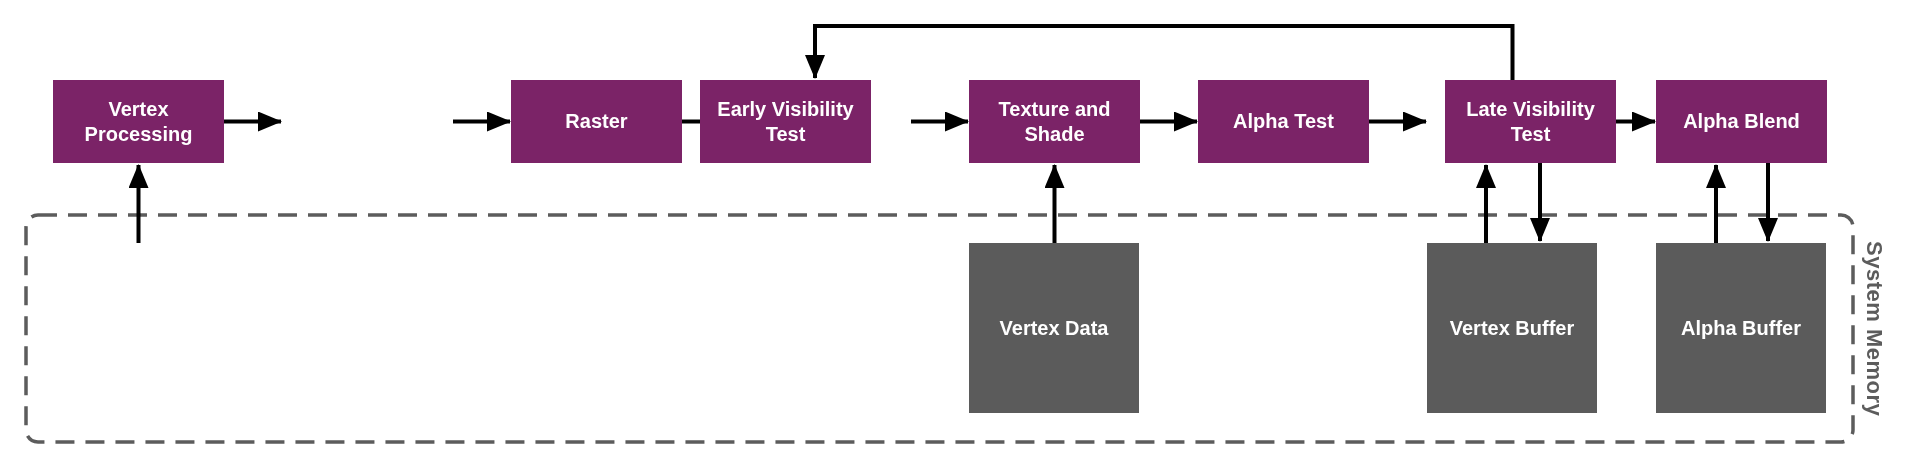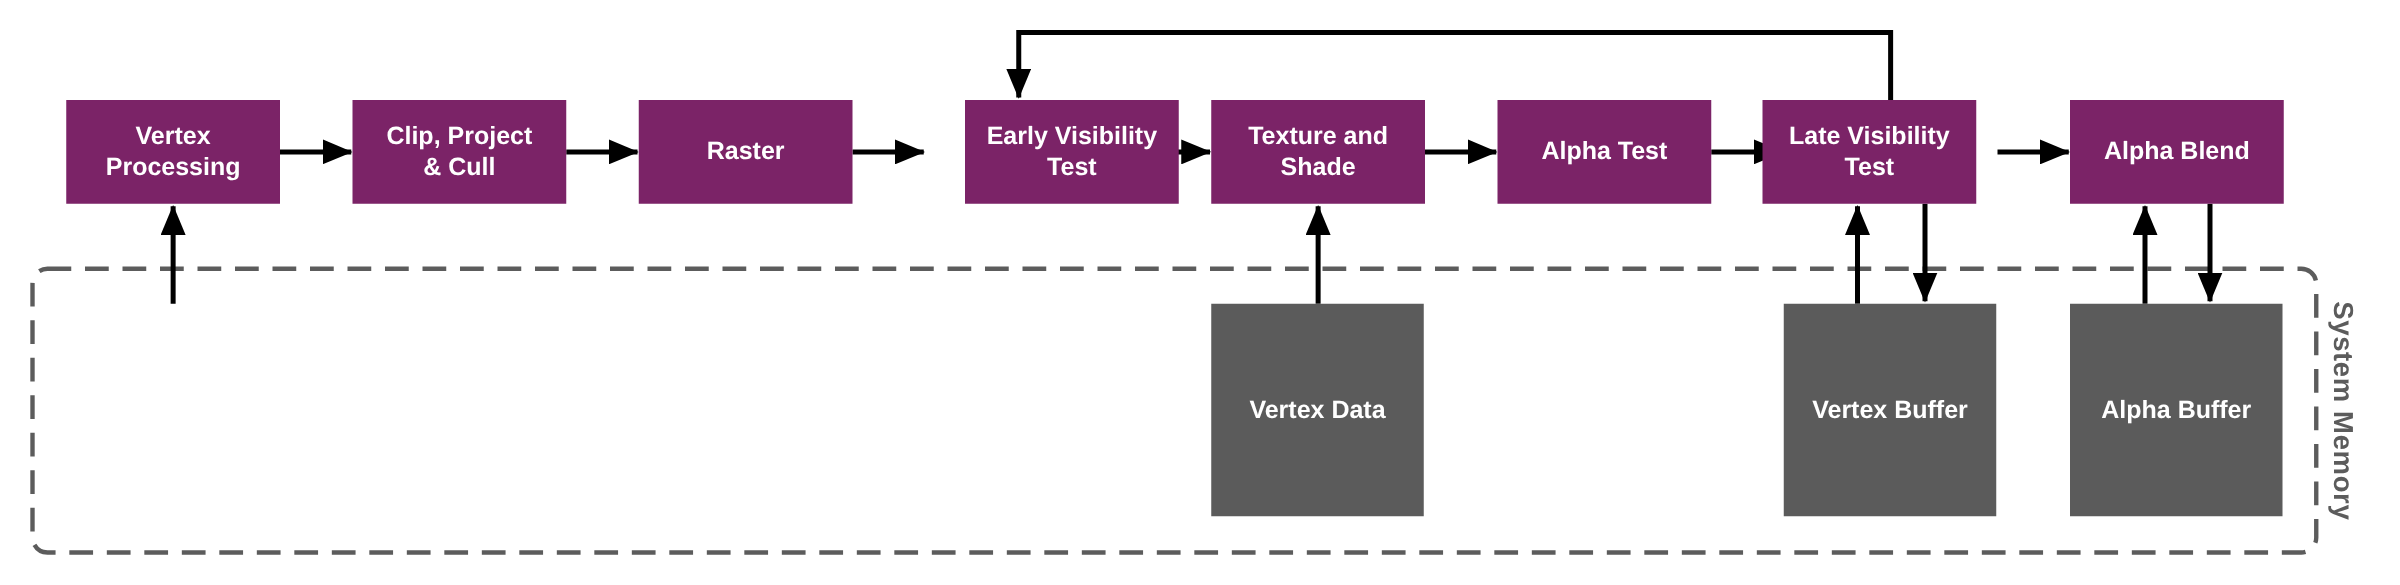--- a/index.html
+++ b/index.html
@@ -102,29 +102,27 @@
     <line class="conn" x1="138.5" y1="243" x2="138.5" y2="165" marker-end="url(#ah)"></line>
     <line class="conn" x1="1054.5" y1="243" x2="1054.5" y2="165" marker-end="url(#ah)"></line>
     <line class="conn" x1="1486" y1="243" x2="1486" y2="165" marker-end="url(#ah)"></line>
     <line class="conn" x1="1540" y1="163" x2="1540" y2="241" marker-end="url(#ah)"></line>
     <line class="conn" x1="1716" y1="243" x2="1716" y2="165" marker-end="url(#ah)"></line>
     <line class="conn" x1="1768" y1="163" x2="1768" y2="241" marker-end="url(#ah)"></line>
   </svg>
 
   <div class="stage" style="left:53px">Vertex
 Processing</div>
-  <div class="stage" style="left:282px">Clip, Project
-&amp; Cull</div>
   <div class="stage" style="left:511px">Raster</div>
-  <div class="stage" style="left:772px">Early Visibility
+  <div class="stage" style="left:700px">Early Visibility
 Test</div>
   <div class="stage" style="left:1198px">Alpha Test</div>
   <div class="stage" style="left:969px">Texture and
 Shade</div>
-  <div class="stage" style="left:1410px">Late Visibility
+  <div class="stage" style="left:1445px">Late Visibility
 Test</div>
   <div class="stage" style="left:1656px">Alpha Blend</div>
 
   <div class="mem" style="left:969px">Vertex Data</div>
   <div class="mem" style="left:1427px">Vertex Buffer</div>
   <div class="mem" style="left:1656px">Alpha Buffer</div>
 
   <div class="sysmem-label">System Memory</div>
 
 </div>

